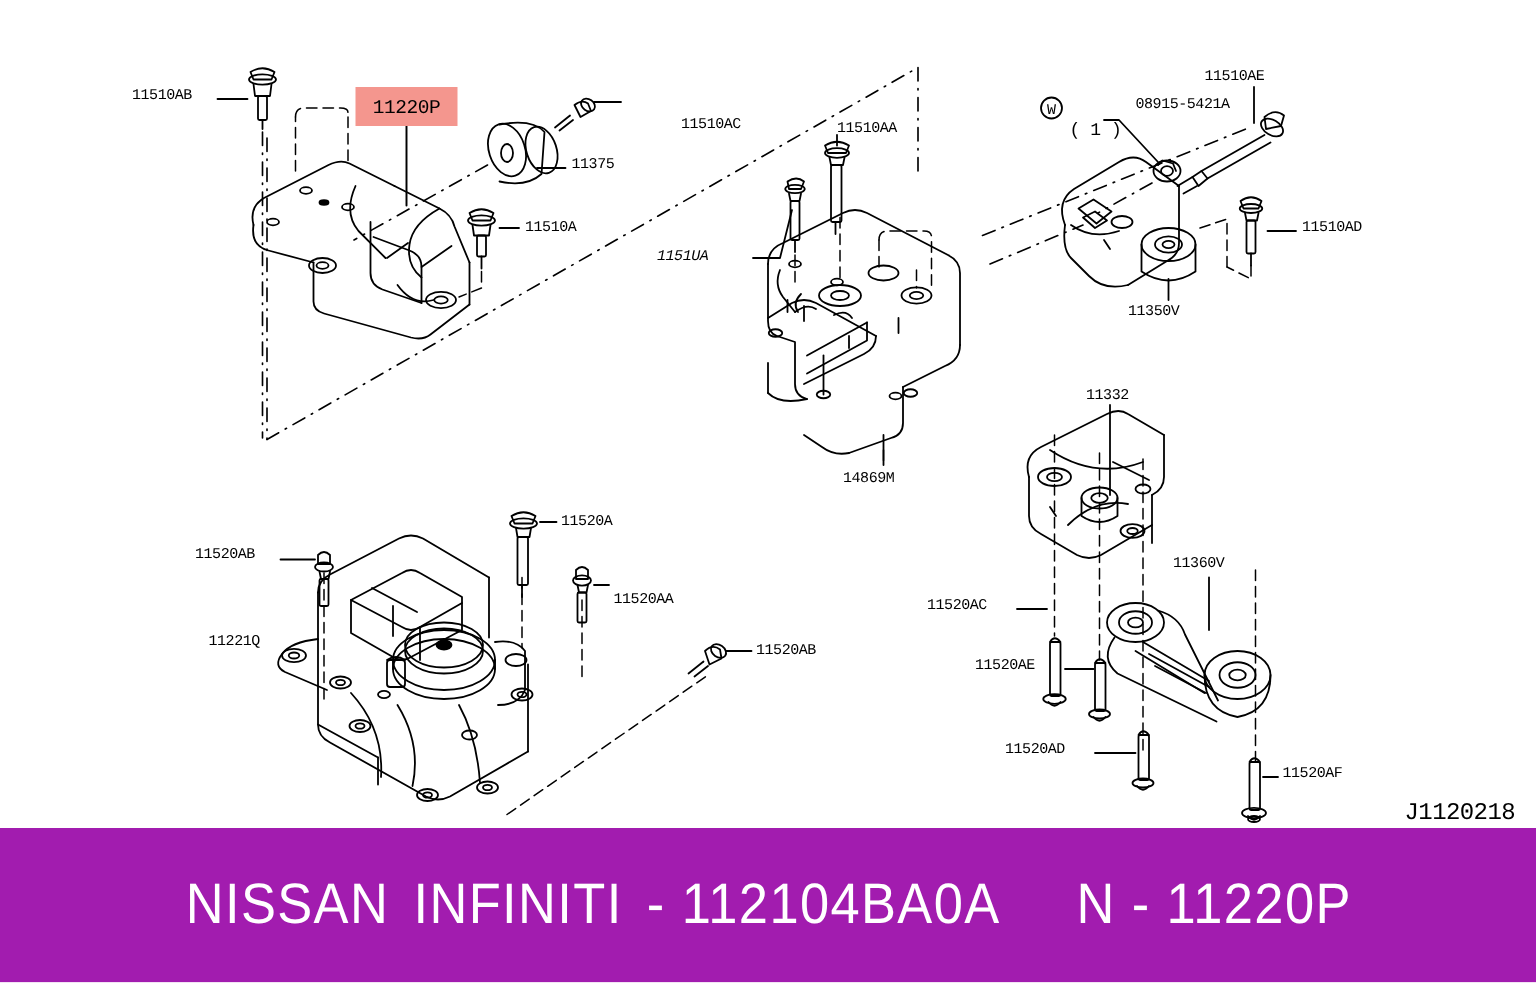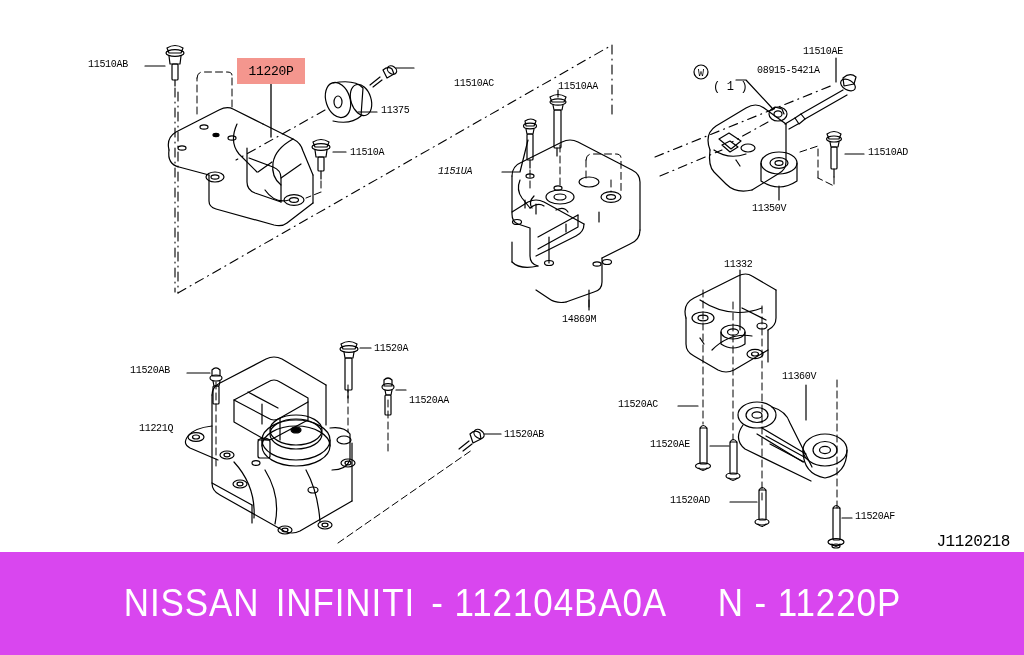--- a/index.html
+++ b/index.html
@@ -59,21 +59,21 @@
     font-size: 16px;
     color: #000000;
     letter-spacing: -0.4px;
   }
   #footer-banner {
     position: absolute;
     left: 0;
     top: 552px;
     width: 1024px;
     height: 103px;
-    background: #d946ef;
+    background: #a21caf;
     display: flex;
     align-items: center;
     justify-content: center;
   }
   #footer-text {
     color: #ffffff;
     font-family: "Liberation Sans Narrow", "Liberation Sans", sans-serif;
     font-size: 38px;
     letter-spacing: 1px;
     transform: scaleX(0.92);

